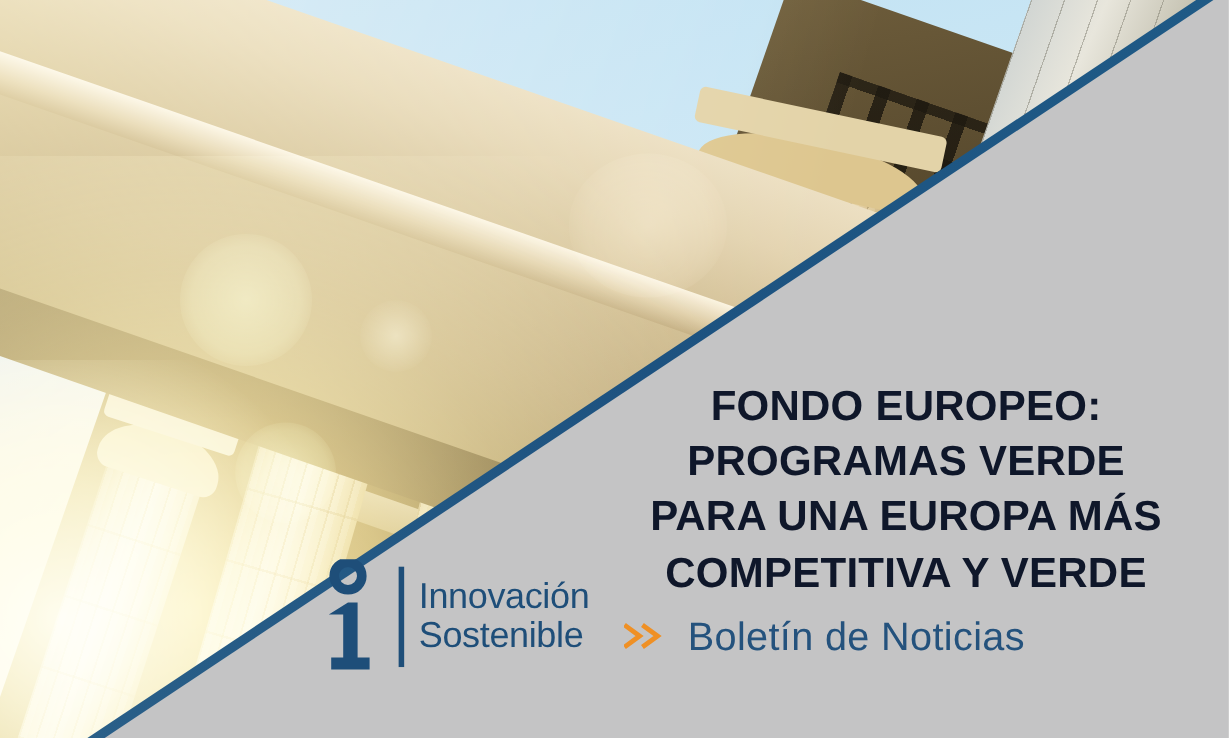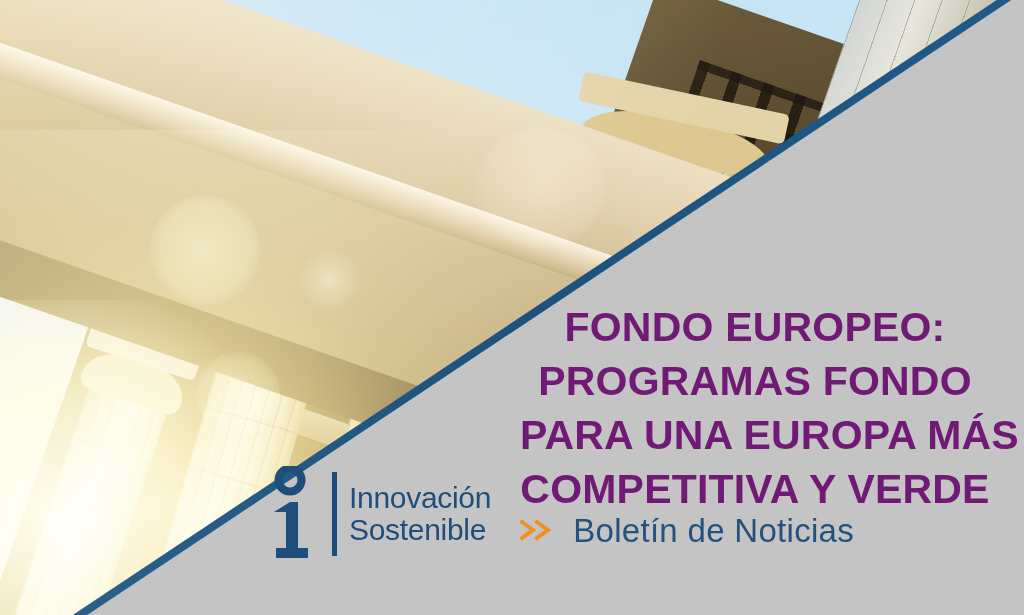--- a/index.html
+++ b/index.html
@@ -216,27 +216,27 @@
   
   .diagonal{
     position:absolute;
     left:0; top:0; width:1024px; height:615px;
     pointer-events:none;
   }
 
   
   .headline{
     position:absolute;
-    left:520px; top:300px;
+    left:520px; top:316px;
     width:470px;
     text-align:center;
-    color:#701a75;
+    color:#0f172a;
     font-family:"Liberation Sans", sans-serif;
     font-weight:bold;
-    font-size:41px;
+    font-size:35px;
     line-height:1.32;
     letter-spacing:.2px;
   }
   .headline .ln{ display:block; white-space:nowrap; }
 
   .subline{
     position:absolute;
     left:520px; top:512px;
     width:470px;
     color:#24527d;
@@ -342,21 +342,21 @@
         <stop offset="0%" stop-color="#1f5a86"></stop>
         <stop offset="50%" stop-color="#1d5280"></stop>
         <stop offset="100%" stop-color="#2a5f88"></stop>
       </linearGradient>
     </defs>
     <line x1="1010" y1="-4" x2="74" y2="619" stroke="url(#dg)" stroke-width="8"></line>
   </svg>
 
   <div class="headline">
     <span class="ln">FONDO EUROPEO:</span>
-    <span class="ln">PROGRAMAS FONDO</span>
+    <span class="ln">PROGRAMAS VERDE</span>
     <span class="ln">PARA UNA EUROPA MÁS</span>
     <span class="ln">COMPETITIVA Y VERDE</span>
   </div>
 
   <div class="subline">
     <span class="chev">
       <svg width="36" height="24" viewBox="0 0 36 24" aria-hidden="true">
         <path d="M2 4 L13 12 L2 20" fill="none" stroke="#ef9025" stroke-width="4" stroke-linecap="square"></path>
         <path d="M17 4 L28 12 L17 20" fill="none" stroke="#ef9025" stroke-width="4" stroke-linecap="square"></path>
       </svg>

